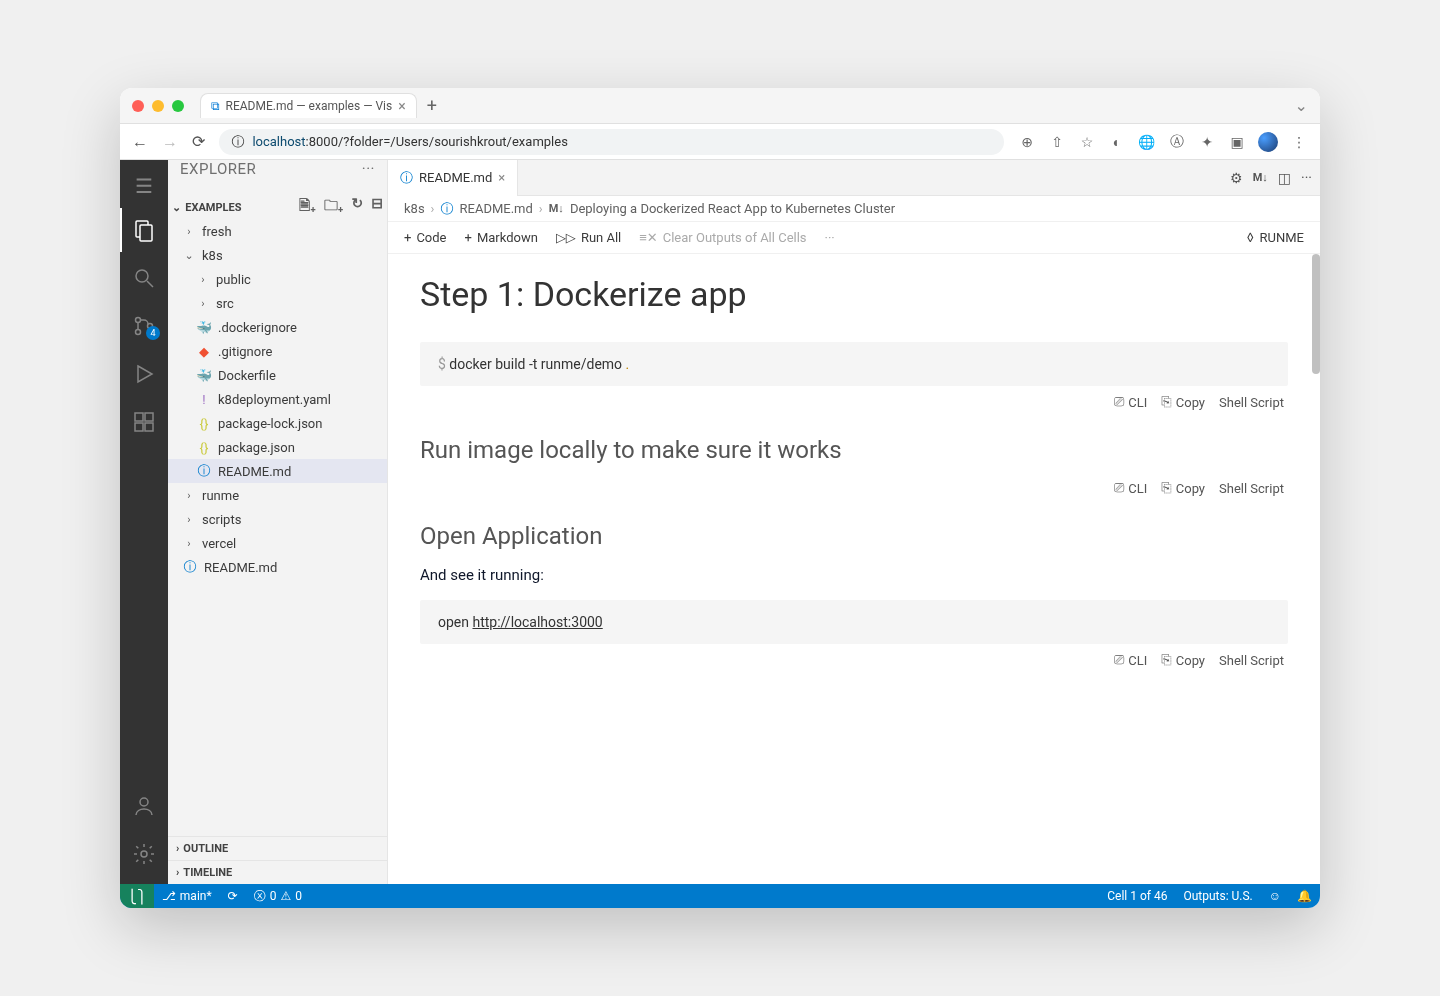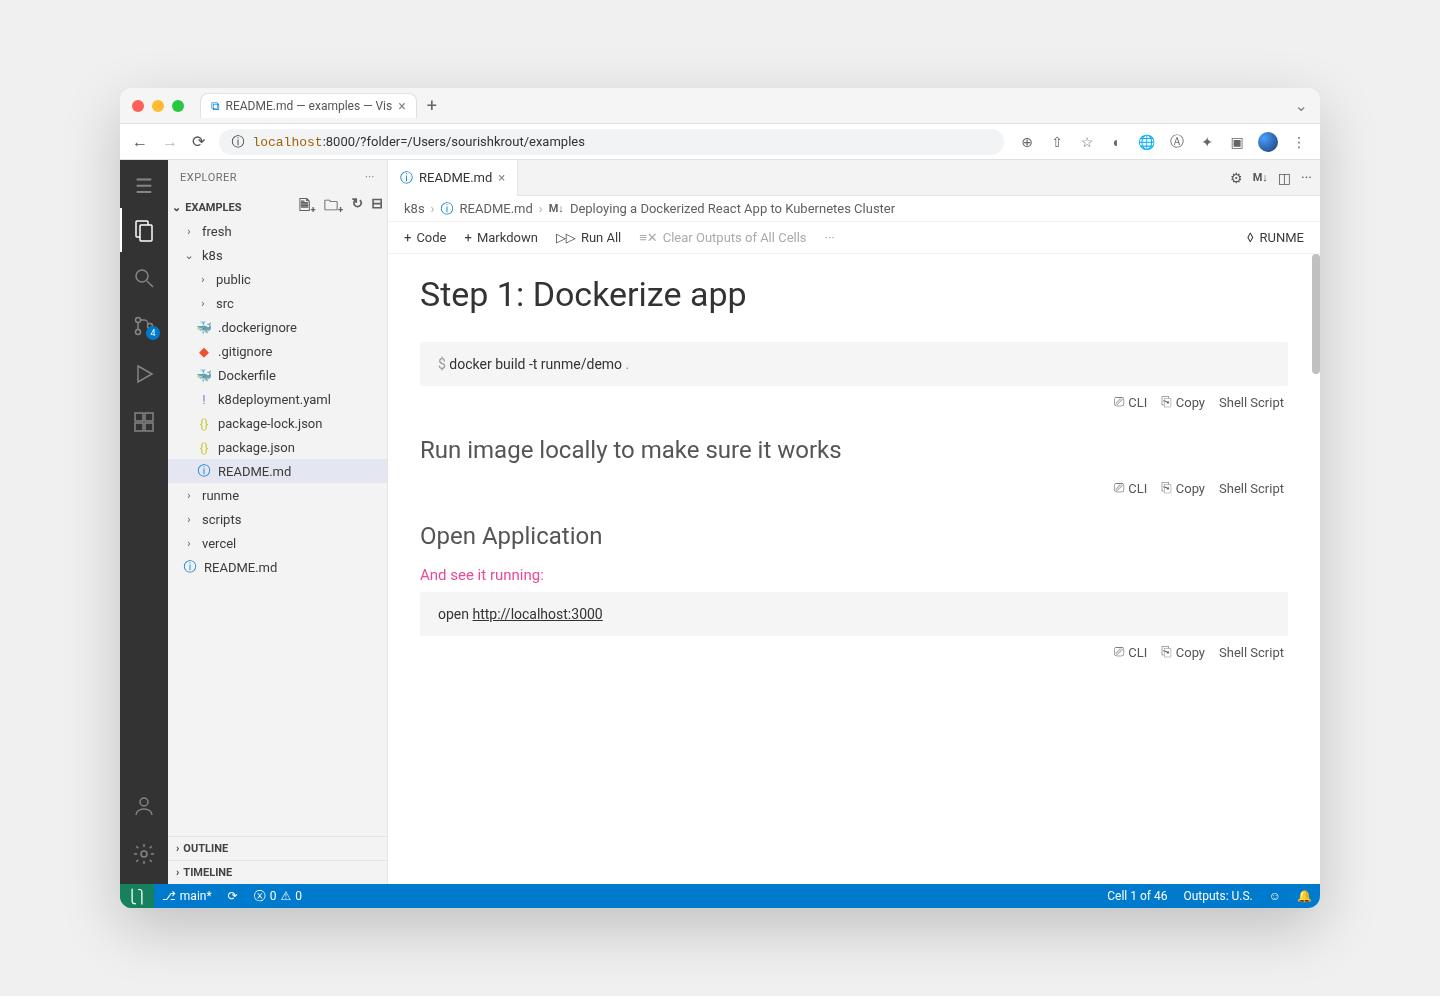--- a/index.html
+++ b/index.html
@@ -13,35 +13,35 @@
 .tl-green { background: #28c840; }
 .browser-tab { margin-left: 16px; display: flex; align-items: center; background: #fff; border-radius: 8px 8px 0 0; padding: 4px 10px; font-size: 12px; color: #555; gap: 6px; border: 1px solid #e0e0e0; border-bottom: none; }
 .browser-tab .vsc { color: #0078d4; }
 .tab-close { color: #888; font-size: 14px; cursor: pointer; }
 .plus-tab { margin-left: 10px; color: #666; font-size: 18px; cursor: pointer; }
 .chev { margin-left: auto; color: #888; }
 .urlbar-row { height: 36px; background: #fff; display: flex; align-items: center; padding: 0 12px; gap: 14px; border-bottom: 1px solid #e0e0e0; font-size: 14px; color: #555; }
 .nav-btn { color: #555; cursor: pointer; font-size: 16px; }
 .nav-btn.dim { color: #bbb; }
 .url-field { flex: 1; display: flex; align-items: center; gap: 8px; background: #f1f3f4; border-radius: 16px; padding: 4px 12px; font-size: 13px; color: #333; }
-.url-host { color: #a16207; font-family: Liberation Mono, monospace; }
+.url-host { color: #0c4a6e; }
 .ext-row { display: flex; gap: 12px; align-items: center; color: #666; }
 .ext-row .ico { width: 18px; height: 18px; display: flex; align-items: center; justify-content: center; font-size: 14px; }
 .avatar { width: 20px; height: 20px; border-radius: 50%; background: radial-gradient(circle at 30% 30%, #4a9eff, #1a3a6e); }
 .app { flex: 1; display: flex; overflow: hidden; }
 .activitybar { width: 48px; background: #333333; display: flex; flex-direction: column; align-items: center; padding: 8px 0; gap: 4px; }
 .activitybar .top-item { width: 48px; height: 36px; display: flex; align-items: center; justify-content: center; color: #858585; font-size: 20px; }
 .act-item { width: 48px; height: 44px; display: flex; align-items: center; justify-content: center; color: #858585; cursor: pointer; position: relative; }
 .act-item.active { color: #fff; }
 .act-item.active::before { content: ''; position: absolute; left: 0; top: 0; bottom: 0; width: 2px; background: #fff; }
 .act-item svg { width: 24px; height: 24px; }
 .badge { position: absolute; bottom: 8px; right: 8px; background: #007acc; color: #fff; font-size: 9px; min-width: 14px; height: 14px; border-radius: 8px; display: flex; align-items: center; justify-content: center; padding: 0 3px; }
 .act-spacer { flex: 1; }
 .sidebar { width: 220px; background: #f3f3f3; display: flex; flex-direction: column; font-size: 13px; color: #616161; border-right: 1px solid #e5e5e5; }
-.sidebar-header { height: 35px; display: flex; align-items: center; justify-content: space-between; padding: 0 12px; font-size: 11px; letter-spacing: 0.5px; color: #6f6f6f; gap: 36px; }
+.sidebar-header { height: 35px; display: flex; justify-content: space-between; padding: 0 12px; font-size: 15px; letter-spacing: 0.5px; color: #6f6f6f; gap: 36px; }
 .section-head { height: 24px; display: flex; align-items: center; padding: 0 4px; font-size: 11px; font-weight: 700; color: #424242; gap: 4px; }
 .section-head .actions { margin-left: auto; display: flex; gap: 8px; color: #616161; font-size: 14px; }
 .tree { flex: 1; overflow: auto; }
 .tree-item { height: 24px; display: flex; align-items: center; gap: 6px; cursor: pointer; color: #3b3b3b; font-size: 13px; }
 .tree-item.selected { background: #e4e6f1; }
 .tree-item .tw { width: 14px; text-align: center; color: #616161; font-size: 11px; }
 .tree-item .fi { width: 16px; text-align: center; font-size: 13px; }
 .fi-docker { color: #0db7ed; }
 .fi-git { color: #f05032; }
 .fi-json { color: #cbcb41; }
@@ -55,21 +55,21 @@
 .tab-actions { margin-left: auto; display: flex; align-items: center; gap: 10px; color: #555; font-size: 14px; }
 .breadcrumb { height: 26px; display: flex; align-items: center; padding: 0 16px; font-size: 13px; color: #616161; gap: 6px; border-bottom: 1px solid #f0f0f0; }
 .breadcrumb .sep { color: #aaa; }
 .notebook-toolbar { height: 32px; display: flex; align-items: center; padding: 0 16px; gap: 18px; font-size: 13px; color: #3b3b3b; border-bottom: 1px solid #f0f0f0; }
 .nt-item { display: flex; align-items: center; gap: 5px; cursor: pointer; }
 .nt-item.dim { color: #aaa; }
 .nt-right { margin-left: auto; display: flex; align-items: center; gap: 6px; }
 .content { flex: 1; overflow: auto; padding: 20px 32px 40px 32px; position: relative; }
 .content h1 { font-size: 34px; font-weight: 400; color: #333; margin-bottom: 28px; }
 .content h2 { font-size: 24px; font-weight: 400; color: #555; margin-top: 26px; margin-bottom: 16px; }
-.content p { font-size: 15px; color: #ec4899; margin-bottom: 8px; }
+.content p { font-size: 15px; color: #0f172a; margin-bottom: 16px; }
 .code-cell { background: #f5f5f5; border-radius: 2px; margin-bottom: 8px; padding: 14px 18px; font-family: "SF Mono", Menlo, Consolas, monospace; font-size: 14px; color: #333; }
 .code-cell .prompt { color: #999; }
 .code-cell .dot { color: #c18401; }
 .code-cell a { color: #333; text-decoration: underline; }
 .cell-actions { display: flex; justify-content: flex-end; gap: 14px; font-size: 13px; color: #555; margin-bottom: 18px; padding-right: 4px; }
 .cell-actions .ca { display: flex; align-items: center; gap: 4px; cursor: pointer; }
 .scroll-indicator { position: absolute; right: 0; top: 0; width: 8px; height: 120px; background: #c0c0c0; border-radius: 4px; }
 .statusbar { height: 24px; background: #007acc; color: #fff; display: flex; align-items: center; font-size: 12px; }
 .status-left { display: flex; align-items: center; height: 100%; }
 .remote-ind { background: #16825d; height: 100%; width: 34px; display: flex; align-items: center; justify-content: center; font-size: 13px; }

